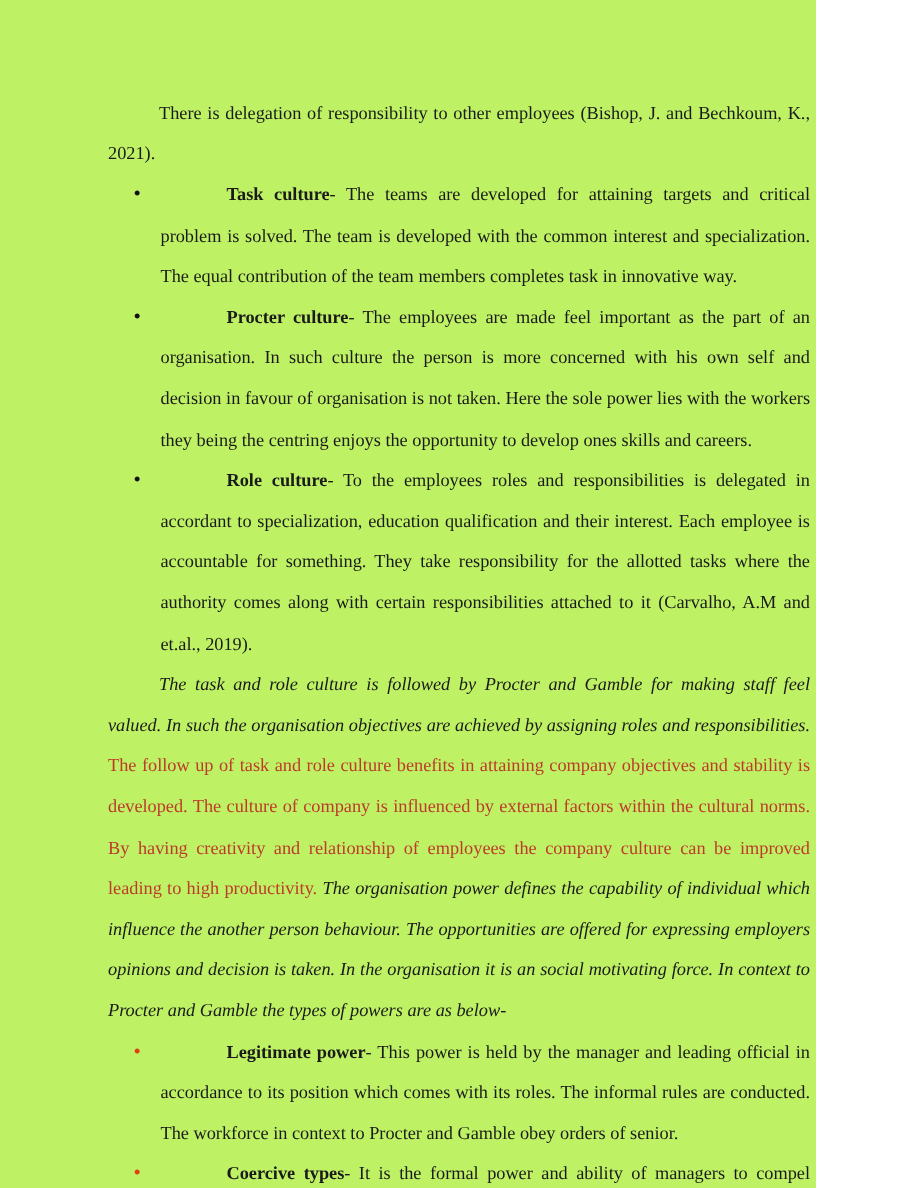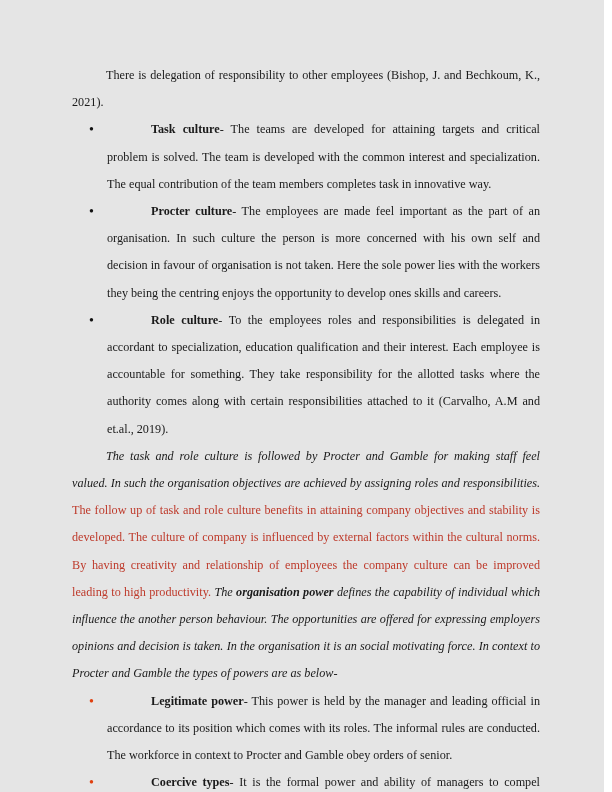--- a/index.html
+++ b/index.html
@@ -10,23 +10,23 @@
   body {
     width: 612px;
     height: 792px;
     font-family: "Liberation Serif", "DejaVu Serif", serif;
     color: #1a1a1a;
     overflow: hidden;
   }
 
   .page {
     position: relative;
-    width: 604px;
+    width: 544px;
     height: 792px;
-    background: #e5e5e5;
+    background: #bef264;
     box-sizing: border-box;
   }
 
   .content {
     position: absolute;
     left: 72px;
     top: 62px;
     width: 468px;
   }
 
@@ -67,21 +67,21 @@
     font-size: 14px;
   }
   ul.bullets.black-bullets > li .bullet-mark { color: #111111; }
   ul.bullets.red-bullets   > li .bullet-mark { color: #E0400F; }
 
   .lead {
     font-weight: bold;
     margin-left: 44px;
   }
   .emph {
-    font-weight: bold;
+    font-weight: normal;
     font-style: italic;
   }
   .red {
     color: #BE3A2B;
     margin-top: 36px;
   }
   .blk {
     color: #1a1a1a;
     font-style: italic;
   }

